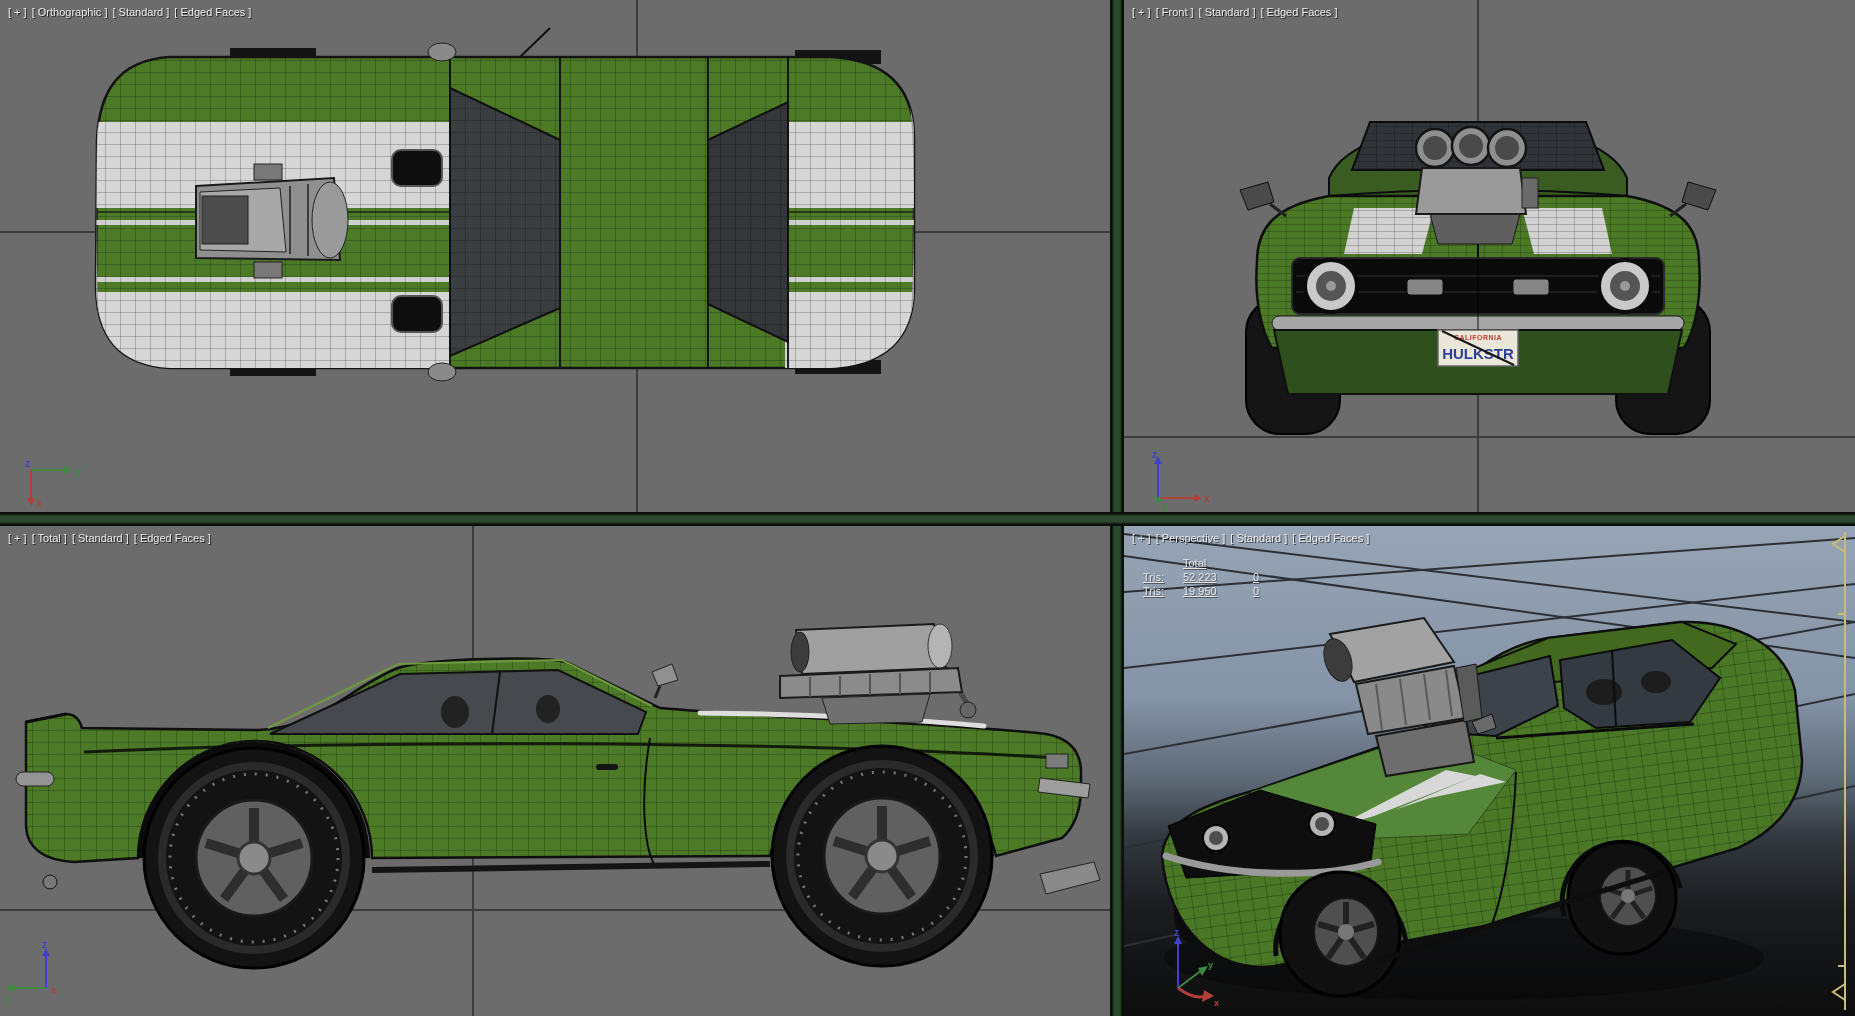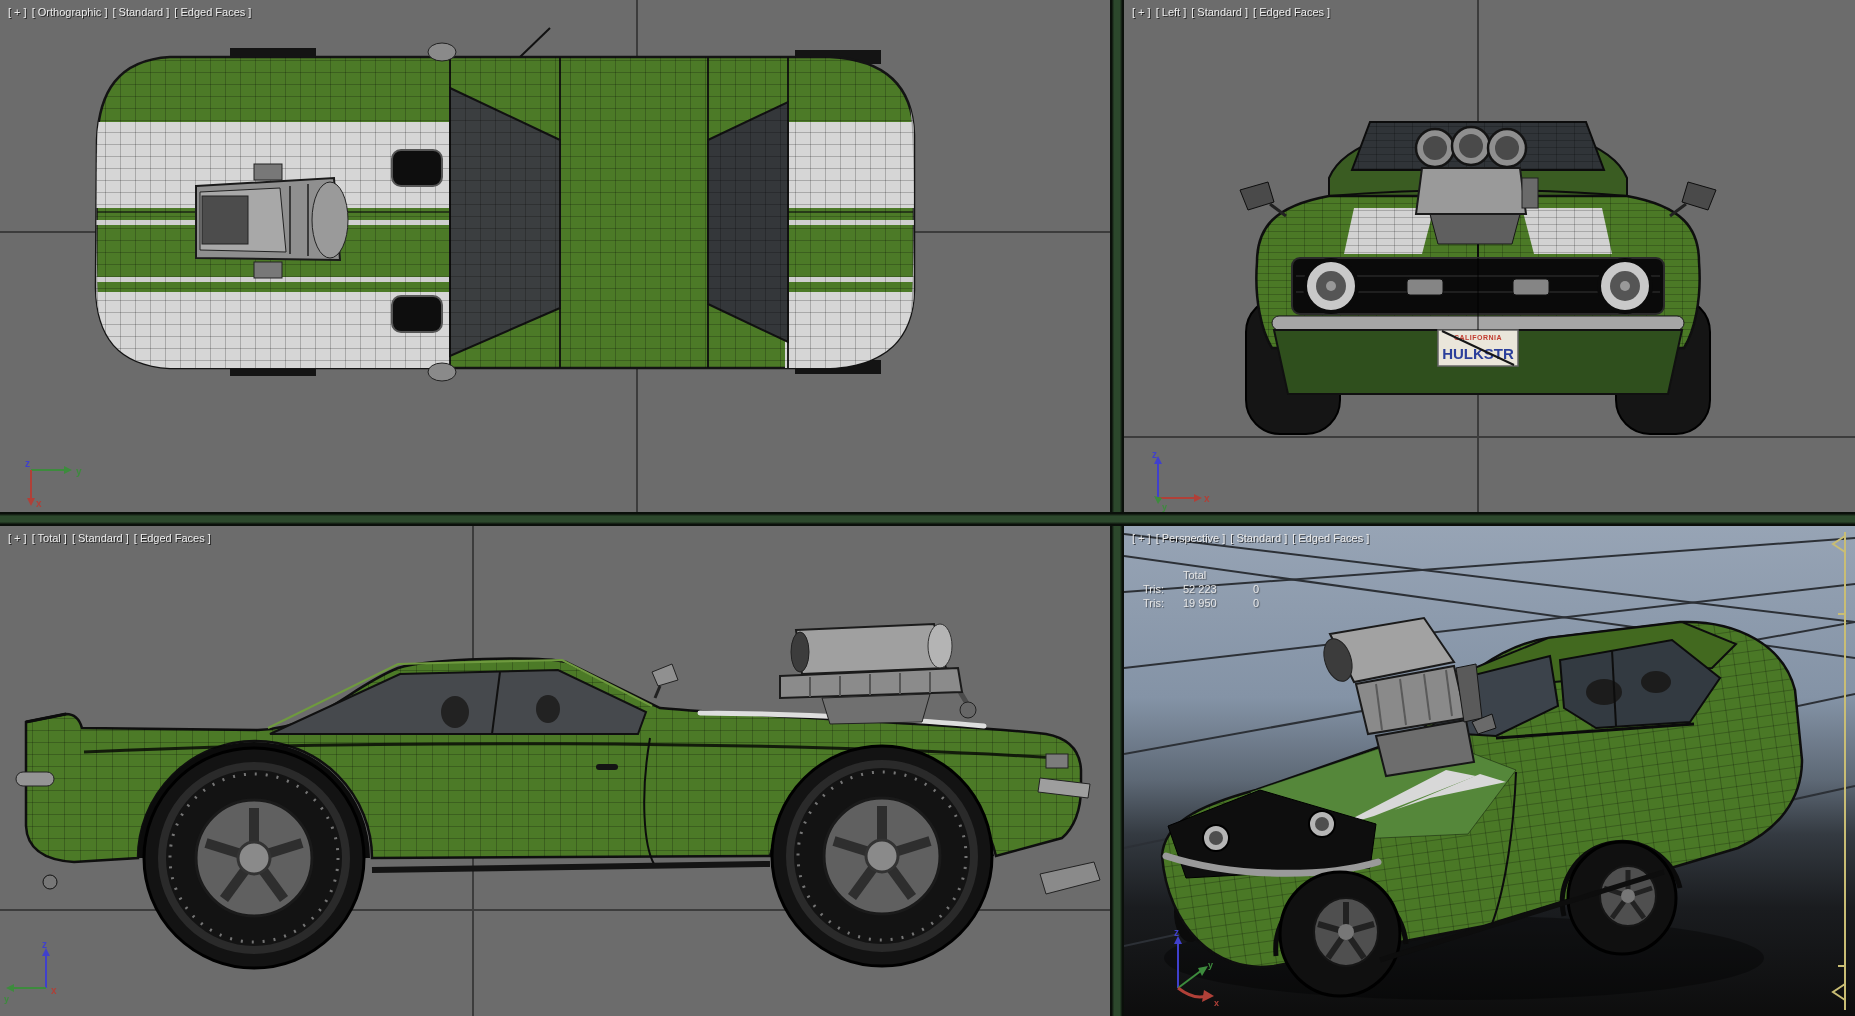--- a/index.html
+++ b/index.html
@@ -12,22 +12,22 @@
   #vp-br{left:1124px;top:526px;width:731px;height:490px;}
   .sep{position:absolute;z-index:20;}
   #sep-v{left:1110px;top:0;width:14px;height:1016px;
     background:linear-gradient(90deg,#0a0f0a 0%,#0a0f0a 12%,#2c482c 30%,#2c482c 70%,#0a0f0a 88%,#0a0f0a 100%);}
   #sep-h{left:0;top:512px;width:1855px;height:14px;
     background:linear-gradient(180deg,#0a0f0a 0%,#0a0f0a 12%,#2c482c 30%,#2c482c 70%,#0a0f0a 88%,#0a0f0a 100%);}
   .vplabel{position:absolute;left:8px;top:6px;z-index:10;display:flex;gap:5px;
     font-size:11px;color:#ececec;text-shadow:1px 1px 0 rgba(0,0,0,.65);white-space:pre;cursor:default;}
   .scene{position:absolute;left:0;top:0;}
   .tripod{position:absolute;z-index:9;}
-  .stats{position:absolute;left:19px;top:42px;z-index:10;font-size:11px;color:#e6e6e6;
-    text-shadow:1px 1px 1px rgba(0,0,0,.45);line-height:14px;}
+  .stats{position:absolute;left:19px;top:30px;z-index:10;font-size:11px;color:#e6e6e6;
+    text-shadow:1px 1px 1px rgba(0,0,0,.45);line-height:14px;text-decoration:underline;}
   .stats-row{display:grid;grid-template-columns:40px 70px 40px;}
   .widget{position:absolute;right:2px;top:0;z-index:11;}
 </style>
 </head>
 <body>
 
 <div id="stage">
 
   <div class="viewport" id="vp-tl">
     <svg class="scene" width="1110" height="512">
@@ -201,21 +201,21 @@
         </g>
         <g>
           <polygon points="592,190 564,182 558,202 584,210" fill="#4a4a4a" stroke="#0e0e0e"></polygon>
           <line x1="562" y1="204" x2="546" y2="216" stroke="#222" stroke-width="3"></line>
         </g>
         <line x1="354" y1="258" x2="354" y2="330" stroke="#000" stroke-width="1.5" opacity="0.6"></line>
       </g>
     </svg>
     <div class="vplabel">
       <span>[ + ]</span>
-      <span>[ Left ]</span>
+      <span>[ Front ]</span>
       <span>[ Standard ]</span>
       <span>[ Edged Faces ]</span>
     </div>
     <svg class="tripod" style="left:16px;top:446px" width="84" height="66">
       <text x="12" y="12" font-size="10" font-weight="bold" fill="#4040cc">z</text>
       <line x1="18" y1="52" x2="18" y2="16" stroke="#4040cc" stroke-width="2"></line>
       <polygon points="14,18 18,10 22,18" fill="#4040cc"></polygon>
       <line x1="18" y1="52" x2="54" y2="52" stroke="#b04038" stroke-width="2"></line>
       <polygon points="54,48 62,52 54,56" fill="#b04038"></polygon>
       <text x="64" y="56" font-size="10" font-weight="bold" fill="#b04038">x</text>

